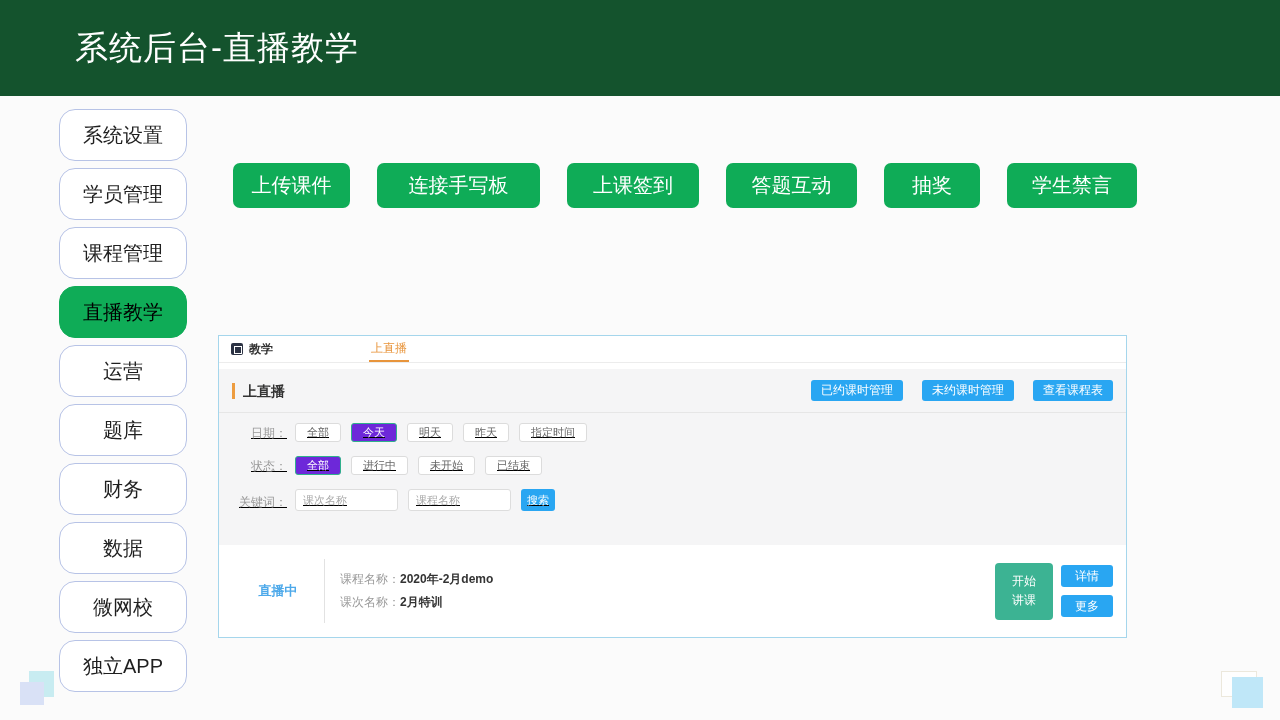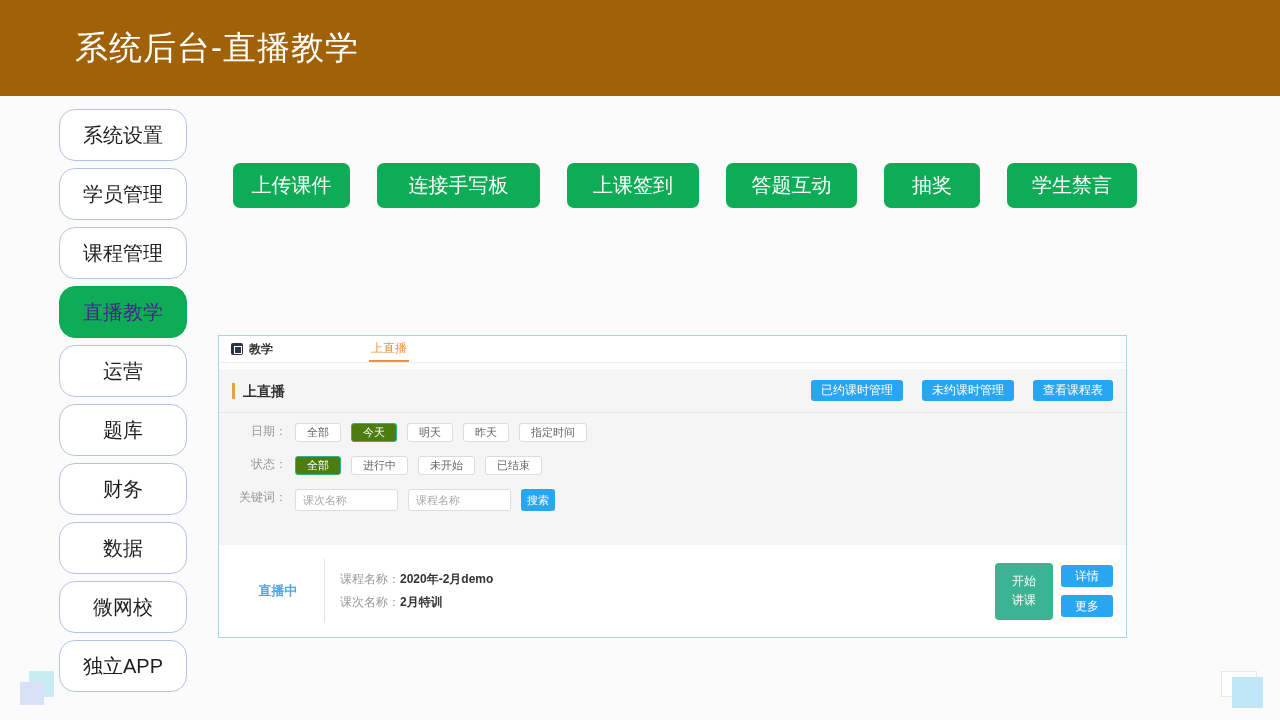--- a/index.html
+++ b/index.html
@@ -1,28 +1,28 @@
 <!DOCTYPE html>
 <html><head>
 <meta charset="utf-8">
 <style>
   * { margin:0; padding:0; box-sizing:border-box; }
   html,body { width:1280px; height:720px; }
   body { font-family:"Liberation Sans","DejaVu Sans",sans-serif; background:#fbfbfb; }
   .page { position:relative; width:1280px; height:720px; background:#fbfbfb; overflow:hidden; }
 
   
-  .header { position:absolute; left:0; top:0; width:1280px; height:96px; background:#a16207; }
+  .header { position:absolute; left:0; top:0; width:1280px; height:96px; background:#14532d; }
   .header h1 { position:absolute; left:75px; top:26px; color:#ffffff; font-size:33px; font-weight:500; letter-spacing:1px; }
 
   
   .sidebar { position:absolute; left:59px; top:109px; width:128px; display:flex; flex-direction:column; gap:7px; }
   .side-item { height:52px; background:#ffffff; border:1px solid #b7c3e6; border-radius:16px;
                display:flex; align-items:center; justify-content:center; font-size:20px; color:#1f1f1f; cursor:pointer; }
-  .side-item.active { background:#0fac57; border-color:#0fac57; color:#4c1d95; }
+  .side-item.active { background:#0fac57; border-color:#0fac57; color:#000000; }
 
   
   .features { position:absolute; left:233px; top:131px; width:960px; }
   .feat-row { display:flex; gap:27px; }
   .feat-row.second { margin-top:32px; }
   .feat-btn { height:45px; background:#0fac57; border:none; border-radius:7px; color:#ffffff; font-size:20px;
               display:flex; align-items:center; justify-content:center; cursor:pointer; font-family:inherit; }
 
   
   .panel { position:absolute; left:218px; top:335px; width:909px; height:303px; background:#ffffff;
@@ -35,25 +35,25 @@
   .tab-active { margin-left:96px; display:flex; align-items:center; color:#e8953c; font-size:12px;
                 border-bottom:2px solid #e8953c; padding:0 2px; cursor:pointer; }
   .panel-spacer { height:6px; background:#ffffff; }
   .graybox { height:176px; background:#f5f5f6; }
   .title-row { height:44px; display:flex; align-items:center; padding:0 13px; border-bottom:1px solid #e6e6e6; }
   .section-title { font-size:14px; font-weight:bold; color:#333; border-left:3px solid #ed9c3f; padding-left:8px; line-height:16px; }
   .title-actions { margin-left:auto; display:flex; gap:8px; }
   .blue-btn { background:#29a6f2; color:#fff; border:none; border-radius:3px; height:21px; padding:0 10px;
               font-size:12px; cursor:pointer; font-family:inherit;margin-left:11px; }
   .filters { padding:10px 13px 0 13px; }
-  .filter-line { display:flex; align-items:flex-start; margin-bottom:14px; }
+  .filter-line { display:flex; align-items:flex-end; margin-bottom:14px;text-decoration:underline; }
   .filter-label { width:55px; text-align:right; color:#999; font-size:12px; margin-right:8px; }
   .opt-btn { height:19px; padding:0 11px; margin-right:10px; background:#fff; border:1px solid #dcdcdc; border-radius:3px;
              color:#666; font-size:11px; cursor:pointer; font-family:inherit; }
-  .opt-btn.active { background:#4d7c0f; border-color:#30b08c; color:#fff; }
+  .opt-btn.active { background:#6d28d9; border-color:#30b08c; color:#fff; }
   .kw-input { width:103px; height:22px; border:1px solid #ddd; border-radius:3px; padding:0 7px; font-size:11px;
               color:#333; margin-right:10px; background:#fff; font-family:inherit; }
   .kw-input::placeholder { color:#a9a9a9; }
   .search-btn { width:34px; height:22px; background:#29a6f2; color:#fff; border:none; border-radius:3px;
                 font-size:11px; cursor:pointer; font-family:inherit; }
 
   
   .listrow { height:92px; background:#fff; display:flex; align-items:center; padding:0 13px; }
   .live-status { width:92px; text-align:center; color:#4da9ea; font-size:13px; font-weight:bold; }
   .vline { width:1px; height:64px; background:#e2e2e2; }

